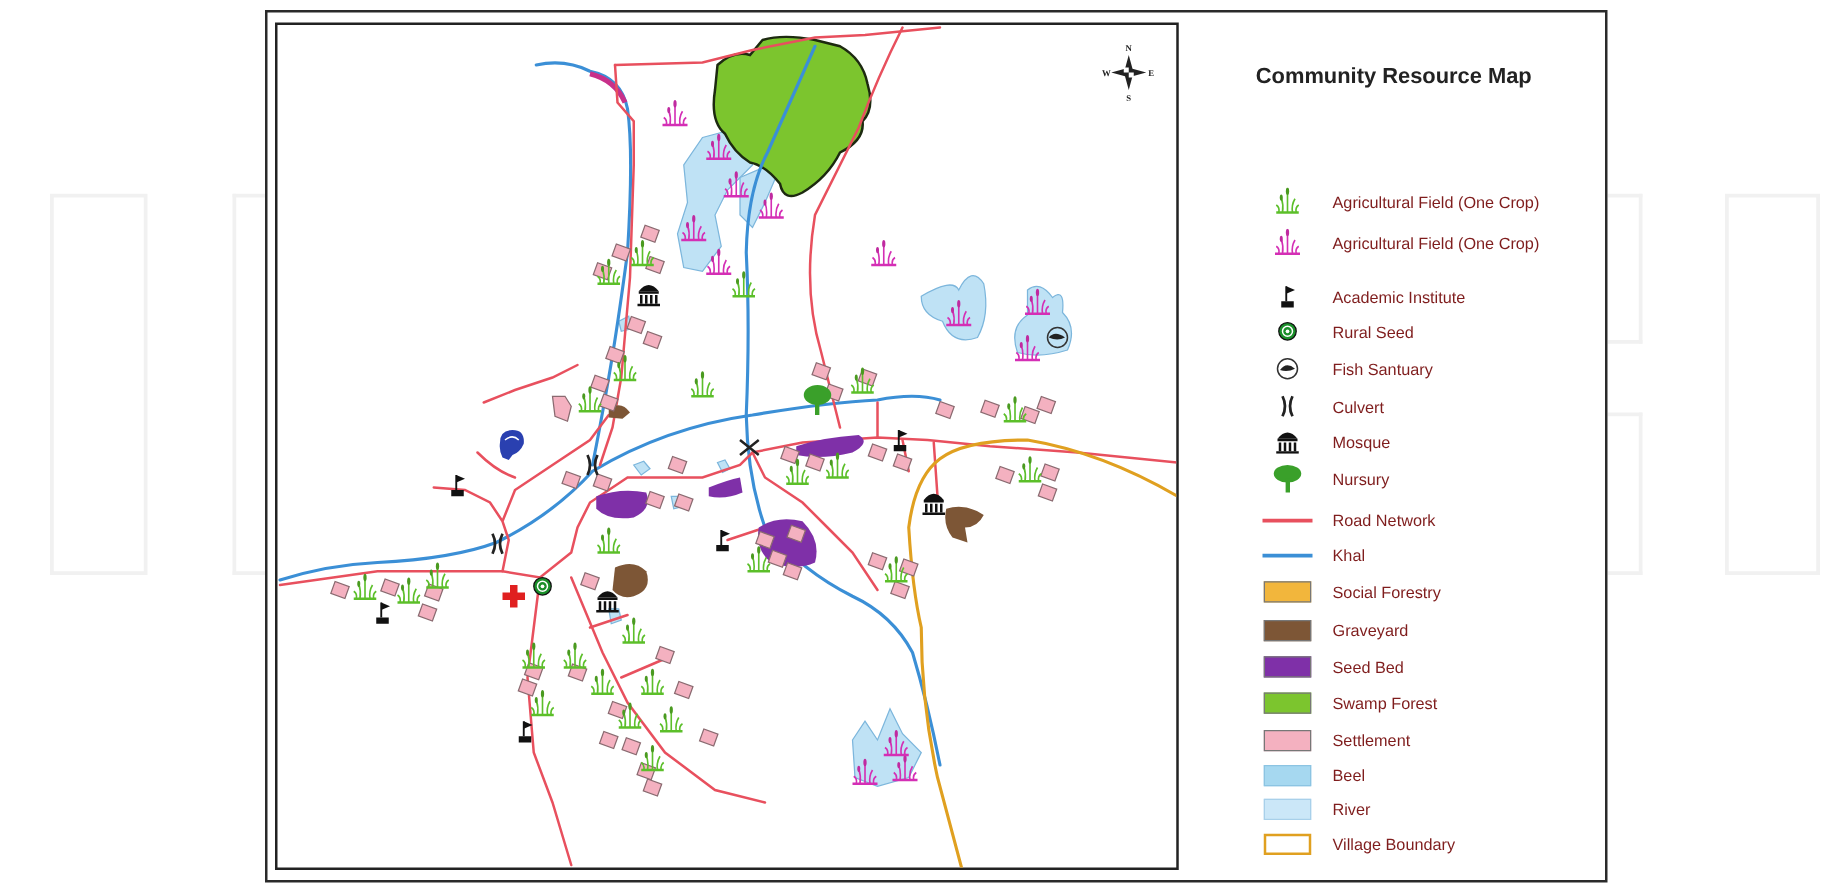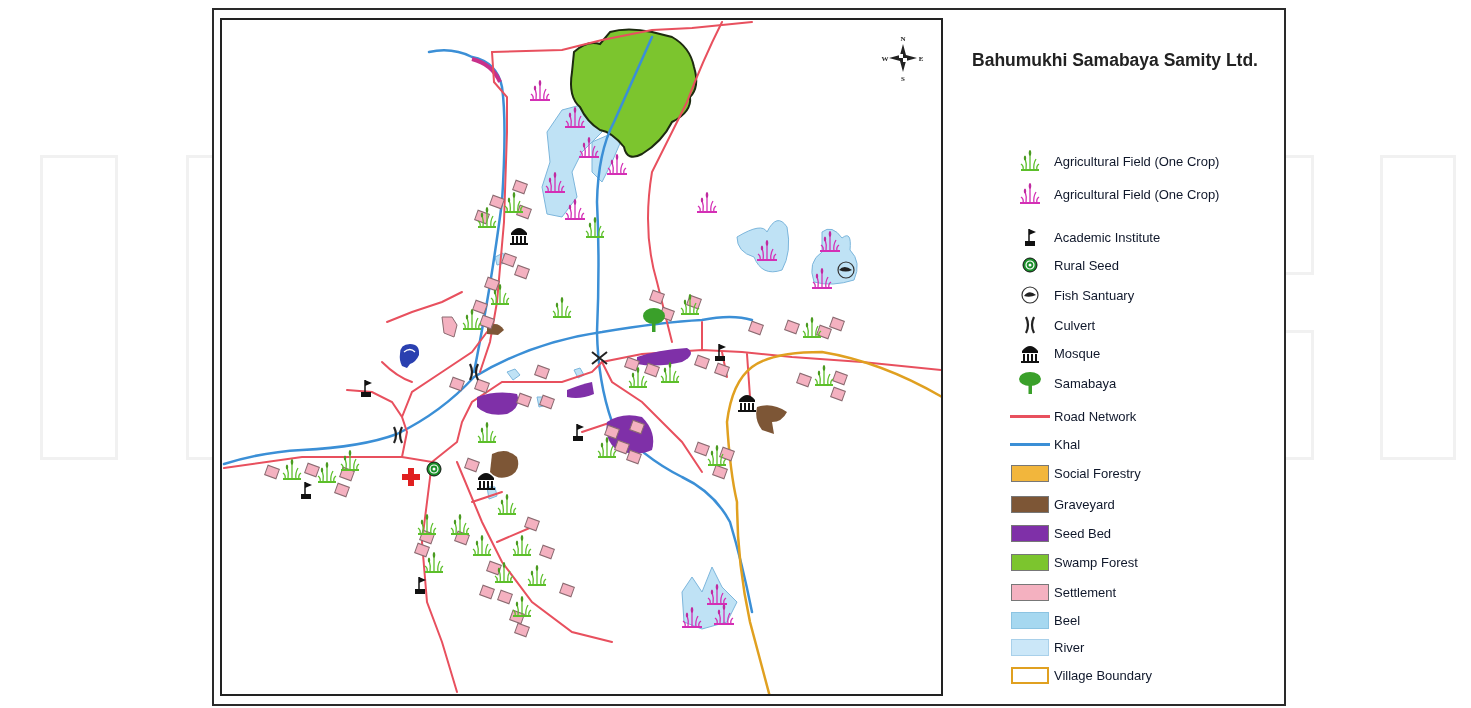--- a/index.html
+++ b/index.html
@@ -5,21 +5,21 @@
   html, body { margin:0; padding:0; background:#ffffff; }
   body { width:1471px; height:708px; position:relative; overflow:hidden; font-family:"Liberation Sans", sans-serif; }
   .wm { position:absolute; border:3px solid #f1f1f1; box-sizing:border-box; }
   .frame { position:absolute; left:212px; top:8px; width:1074px; height:698px; border:2px solid #2a2a2a; box-sizing:border-box; background:#fff; }
   .mapbox { position:absolute; left:220px; top:18px; width:723px; height:678px; border:2px solid #222; box-sizing:border-box; background:#fff; overflow:hidden; }
   .mapbox svg { position:absolute; left:0; top:0; }
   .title { position:absolute; left:950px; top:50px; width:330px; text-align:center; font-weight:bold; font-size:17.5px; line-height:21px; color:#222; }
   .legend { position:absolute; left:1010px; top:146px; width:270px; }
   .li { position:absolute; left:0; height:22px; display:flex; align-items:center; }
   .li .ic { width:40px; height:22px; display:flex; align-items:center; justify-content:center; position:relative; }
-  .li .lbl { font-size:13px; color:#0f172a; margin-left:4px; white-space:nowrap; }
+  .li .lbl { font-size:13px; color:#7f1d1d; margin-left:16px; white-space:nowrap; }
   .swatch { width:38px; height:17px; box-sizing:border-box; border:1.5px solid #777; }
   .lineic { width:40px; height:3px; }
 </style>
 </head>
 <body>
 
 <div class="wm" style="left:40px;top:155px;width:78px;height:305px;"></div>
 <div class="wm" style="left:186px;top:155px;width:40px;height:305px;border-right:none;"></div>
 <div class="wm" style="left:1286px;top:155px;width:28px;height:120px;border-left:none;"></div>
 <div class="wm" style="left:1286px;top:330px;width:28px;height:130px;border-left:none;"></div>
@@ -261,21 +261,21 @@
         <rect x="0" y="0" width="4" height="4" fill="#fff"></rect>
       <text x="0" y="-17" font-size="7" text-anchor="middle" font-family="Liberation Serif, serif" font-weight="bold" fill="#222">N</text>
       <text x="0" y="23" font-size="7" text-anchor="middle" font-family="Liberation Serif, serif" font-weight="bold" fill="#222">S</text>
       <text x="18" y="3" font-size="7" text-anchor="middle" font-family="Liberation Serif, serif" font-weight="bold" fill="#222">E</text>
       <text x="-18" y="3" font-size="7" text-anchor="middle" font-family="Liberation Serif, serif" font-weight="bold" fill="#222">W</text>
     </g>
   </svg>
 </div>
 
 <div class="title">
-  <div>Bahumukhi Samabaya Samity Ltd.</div>
+  <div>Community Resource Map</div>
 </div>
 
 <div class="legend">
   <div class="li" style="top:4px">
     <span class="ic">
         <svg width="24" height="22" viewBox="-12 -20 24 22">
           <use href="#cropG"></use>
         </svg>
       </span>
     <span class="lbl">Agricultural Field (One Crop)</span>
@@ -331,21 +331,21 @@
       </span>
     <span class="lbl">Mosque</span>
     </div>
   <div class="li" style="top:226px">
     <span class="ic">
         <svg width="24" height="24" viewBox="-12 -10 24 24">
           <ellipse cx="0" cy="-2" rx="11" ry="7" fill="#3aa02a"></ellipse>
           <rect x="-1.5" y="2" width="3.5" height="11" fill="#3aa02a"></rect>
         </svg>
       </span>
-    <span class="lbl">Samabaya</span>
+    <span class="lbl">Nursury</span>
     </div>
   <div class="li" style="top:259px">
     <span class="ic">
         <span class="lineic" style="background:#e8505e"></span>
       </span>
     <span class="lbl">Road Network</span>
     </div>
   <div class="li" style="top:287px">
     <span class="ic">
         <span class="lineic" style="background:#3b8fd6"></span>

